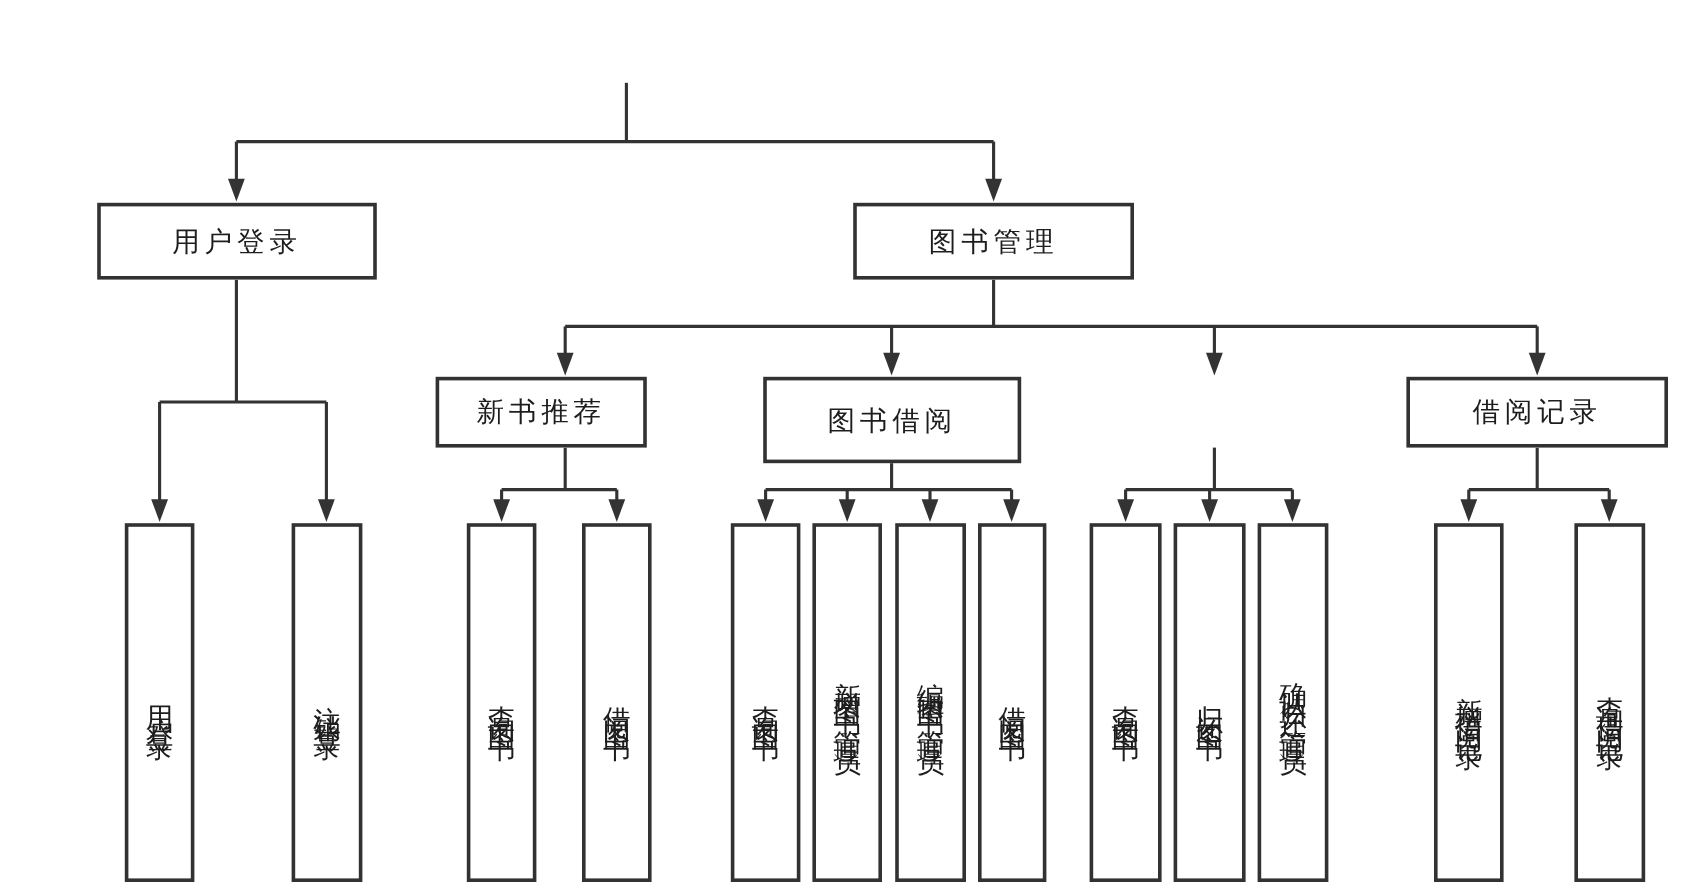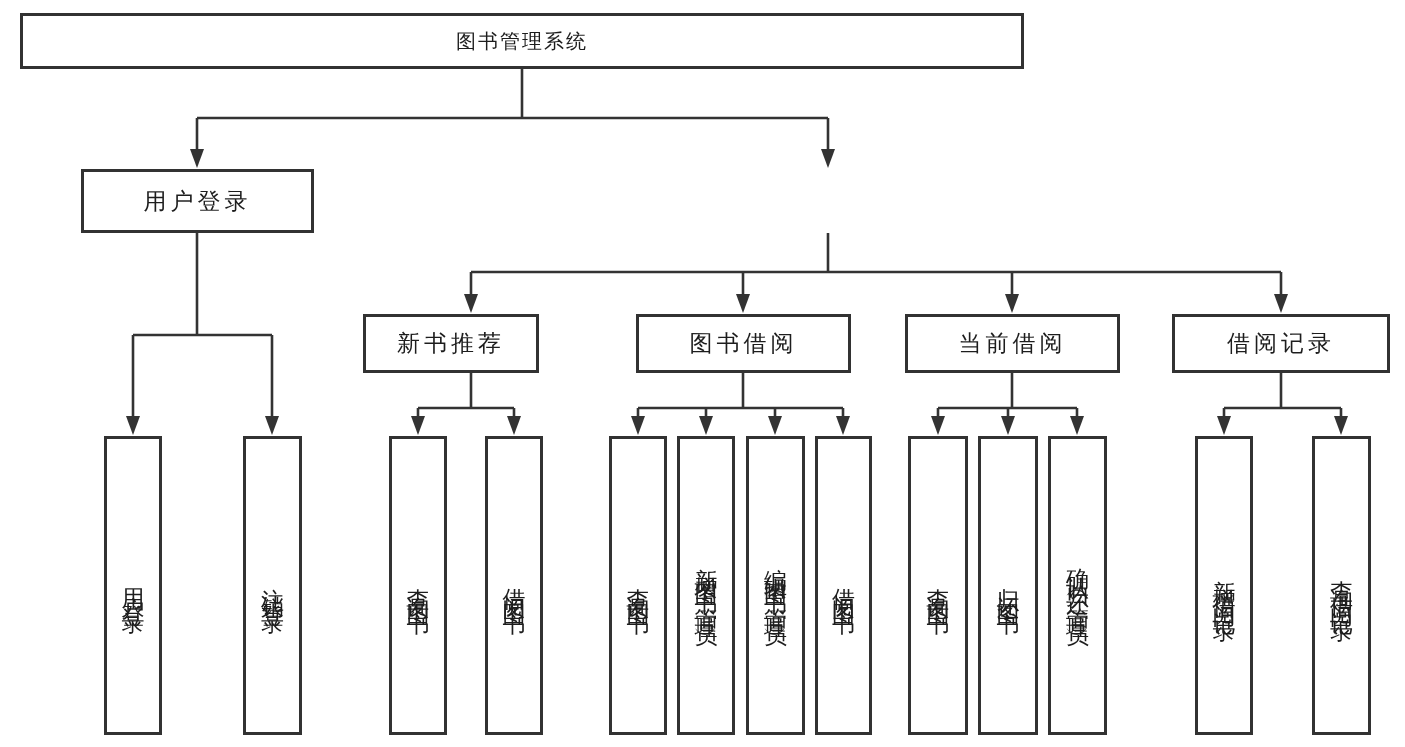--- a/index.html
+++ b/index.html
@@ -101,36 +101,33 @@
 
       <polygon points="931,416 945,416 938,435"></polygon>
       <polygon points="1001,416 1015,416 1008,435"></polygon>
       <polygon points="1070,416 1084,416 1077,435"></polygon>
 
       <polygon points="1217,416 1231,416 1224,435"></polygon>
       <polygon points="1334,416 1348,416 1341,435"></polygon>
     </g>
   </svg>
 
-  <div class="node node-root" style="left:20px;top:13px;width:1004px;height:56px;">
-    <span class="lbl">图书管理系统</span>
-  </div>
 
   <div class="node node-branch" style="left:81px;top:169px;width:233px;height:64px;">
     <span class="lbl">用户登录</span>
+  </div>
+  <div class="node node-branch" style="left:711px;top:169px;width:234px;height:64px;">
+    <span class="lbl">图书管理</span>
   </div>
 
   <div class="node node-branch" style="left:363px;top:314px;width:176px;height:59px;">
     <span class="lbl">新书推荐</span>
   </div>
-  <div class="node node-branch" style="left:636px;top:314px;width:215px;height:59px;">
+  <div class="node node-branch" style="left:636px;top:314px;width:215px;height:72px;">
     <span class="lbl">图书借阅</span>
-  </div>
-  <div class="node node-branch" style="left:905px;top:314px;width:215px;height:59px;">
-    <span class="lbl">当前借阅</span>
   </div>
   <div class="node node-branch" style="left:1172px;top:314px;width:218px;height:59px;">
     <span class="lbl">借阅记录</span>
   </div>
 
   <div class="node node-leaf" style="left:104px;top:436px;width:58px;height:299px;">
     <span class="vtext">用户登录</span>
   </div>
   <div class="node node-leaf" style="left:243px;top:436px;width:59px;height:299px;">
     <span class="vtext">注销登录</span>

